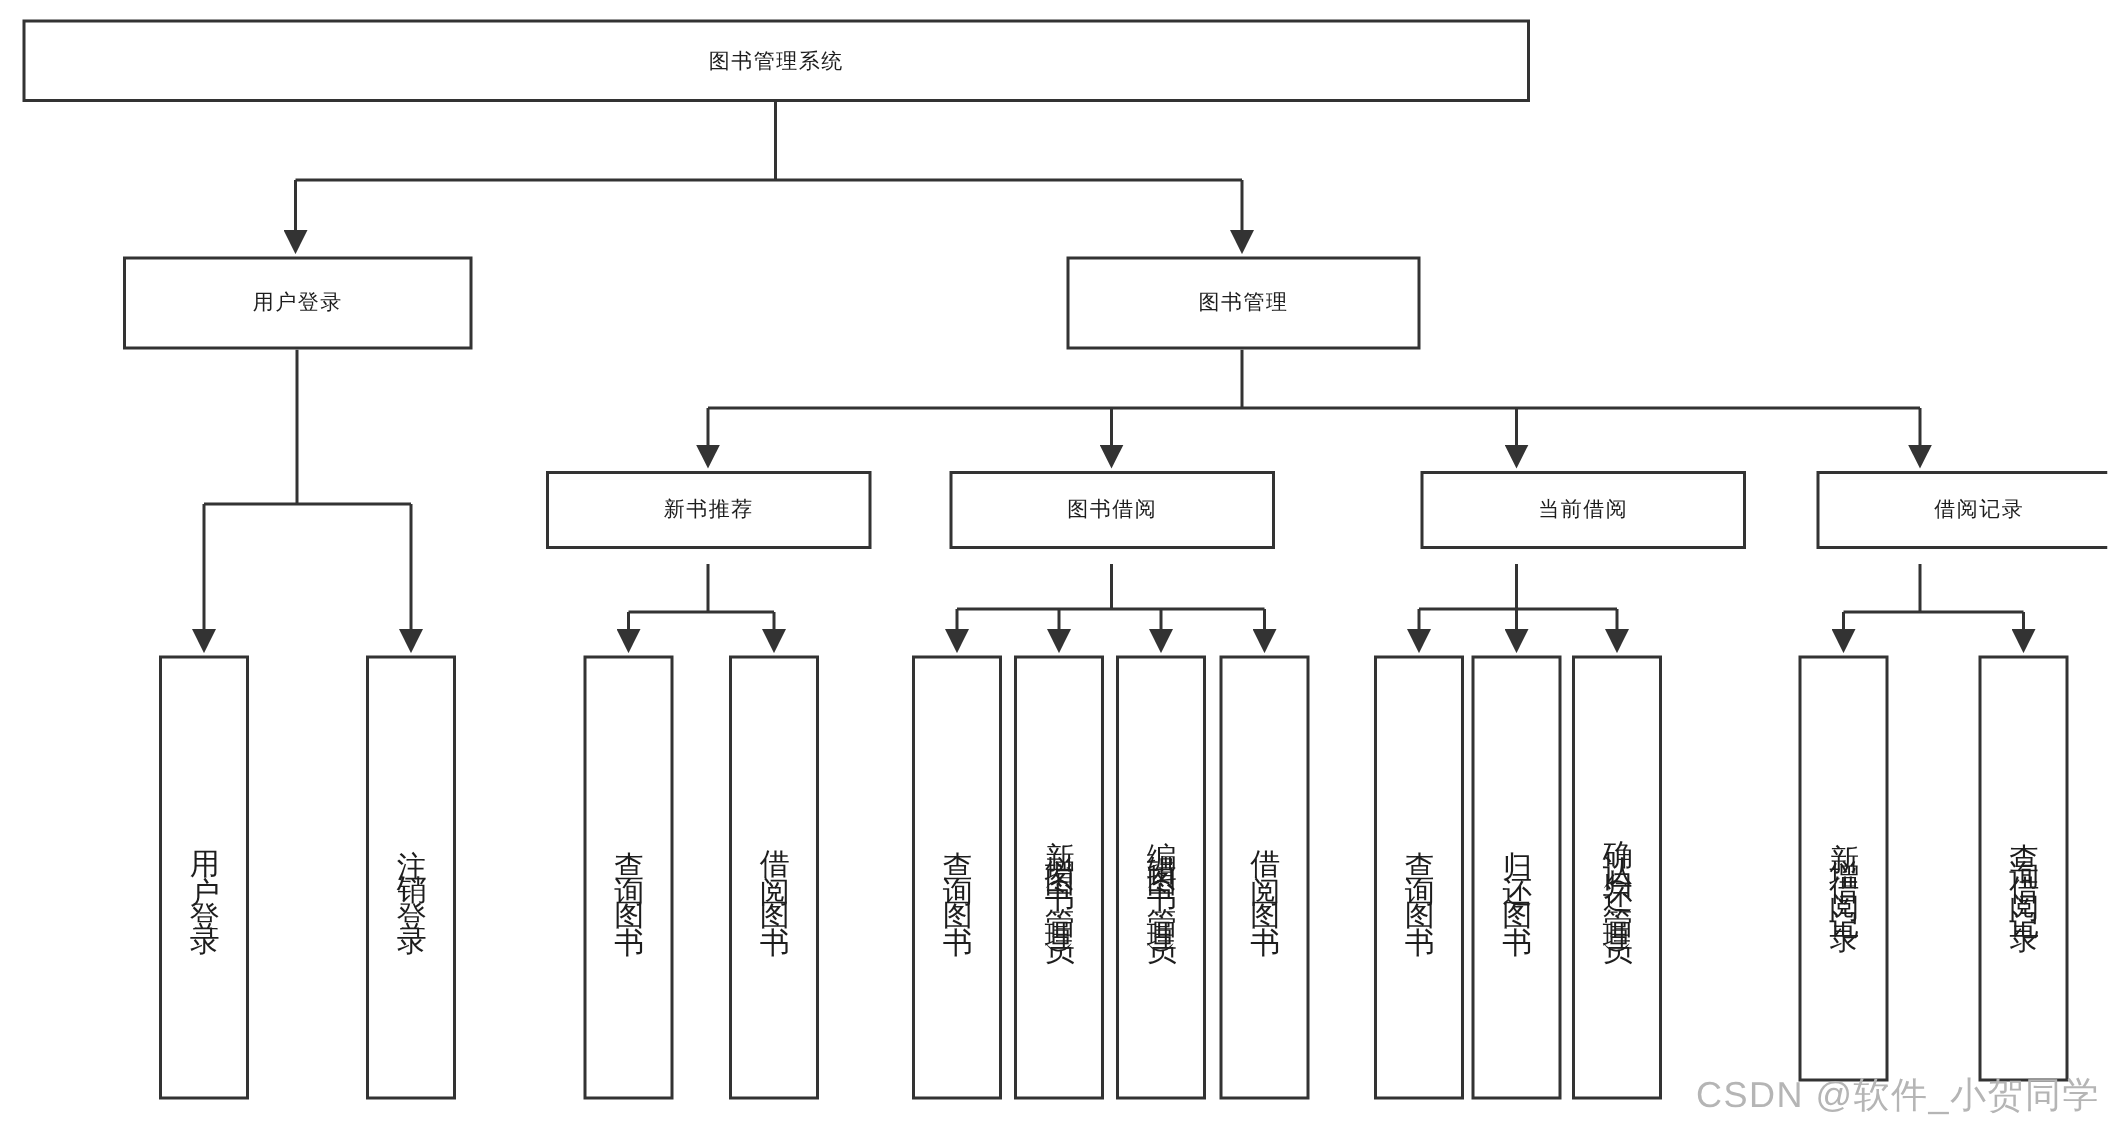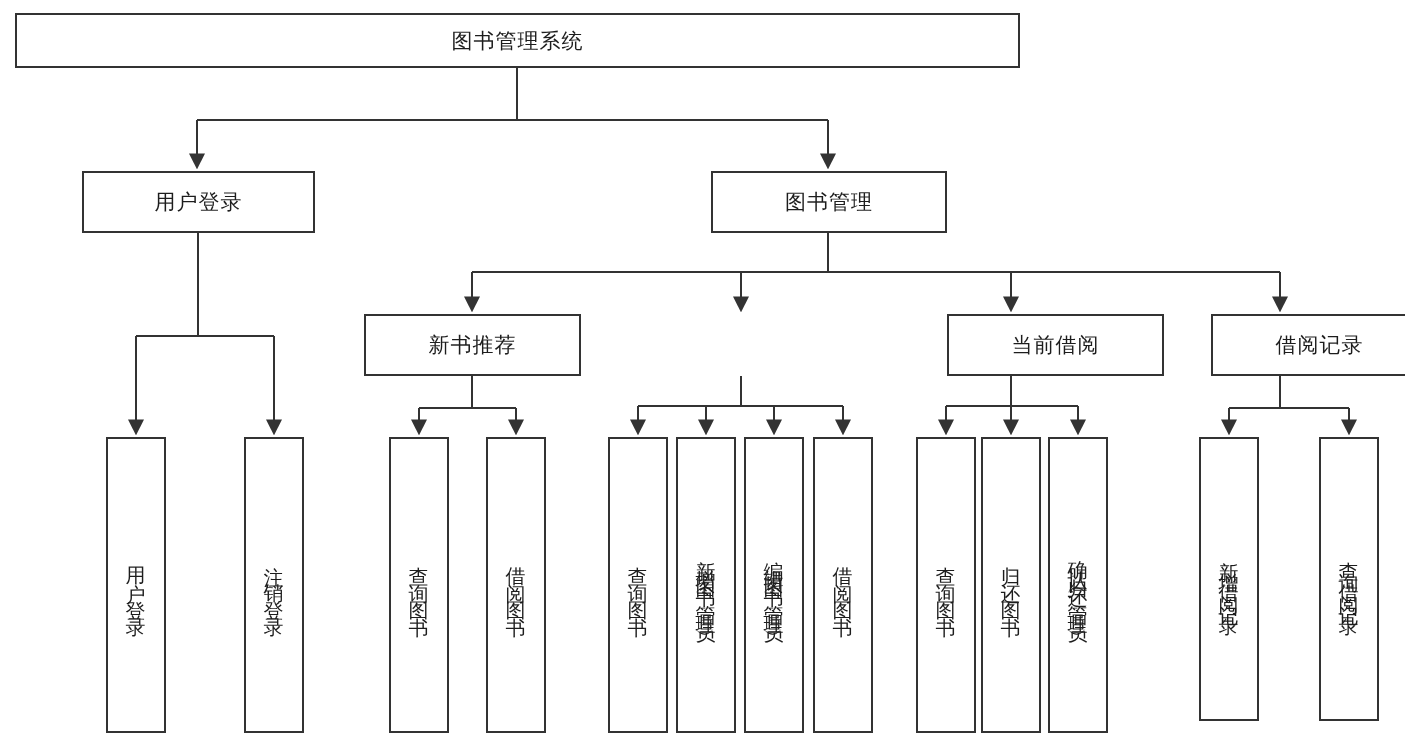--- a/index.html
+++ b/index.html
@@ -25,25 +25,25 @@
   #connectors path{stroke:var(--line);stroke-width:2;fill:none;}
   #connectors marker path{fill:var(--line);stroke:none;}
   .node{
     position:absolute;
     box-sizing:border-box;
     border:2px solid var(--border);
     background:var(--background);
     display:flex;align-items:center;justify-content:center;
     text-align:center;
   }
-  .hbox{font-size:21px;letter-spacing:1px;}
+  .hbox{font-size:14px;letter-spacing:1px;}
   .root{left:15px;top:13px;width:1005px;height:55px;}
   .l2-a{left:82px;top:171px;width:233px;height:62px;}
   .l2-b{left:711px;top:171px;width:236px;height:62px;text-align:center;}
-  .l3{top:314px;height:62px;width:217px;}
+  .l3{top:314px;height:52px;width:217px;}
   .l3-0{left:364px;} .l3-1{left:633px;} .l3-2{left:903px;margin-left:44px;} .l3-3{left:1196px;margin-left:15px;}
   .leaf{top:437px;height:296px;width:60px;font-size:20px;}
   .leaf.short5{height:284px;}
   .leaf span{
     writing-mode:vertical-rl;
     display:block;
     line-height:1;
   }
   .v4 span{letter-spacing:17px;}
   .v6 span{letter-spacing:11px;}
@@ -114,20 +114,21 @@
     <path d="M1229,408 L1229,421" marker-end="url(#arrow)"></path>
     <path d="M1349,408 L1349,421" marker-end="url(#arrow)"></path>
   </svg>
 
   <div class="node hbox root">图书管理系统</div>
 
   <div class="node hbox l2-a">用户登录</div>
   <div class="node hbox l2-b">图书管理</div>
 
   <div class="node hbox l3 l3-0">新书推荐</div>
+  <div class="node hbox l3 l3-1">图书借阅</div>
   <div class="node hbox l3 l3-2">当前借阅</div>
   <div class="node hbox l3 l3-3">借阅记录</div>
 
   <div class="node leaf v4 lf-0">
     <span>用户登录</span>
     </div>
   <div class="node leaf v4 lf-1">
     <span>注销登录</span>
     </div>
 
@@ -161,13 +162,14 @@
     <span>确认归还（管理员）</span>
     </div>
 
   <div class="node leaf short5 v6 lf-11">
     <span>新增借阅记录</span>
     </div>
   <div class="node leaf short5 v6 lf-12">
     <span>查询借阅记录</span>
     </div>
 
+  <div id="watermark">CSDN @软件_小贺同学</div>
 </div>
 
 </body></html>

